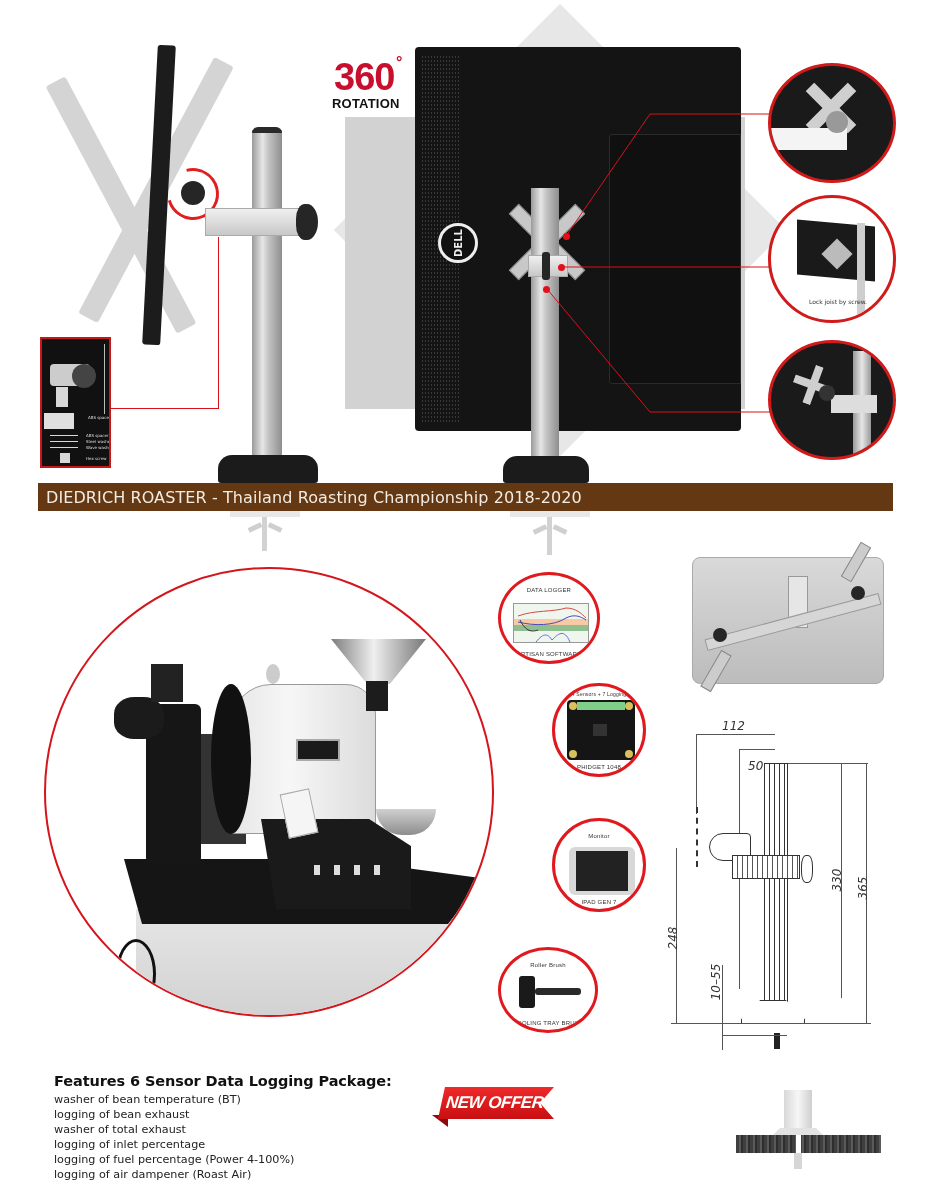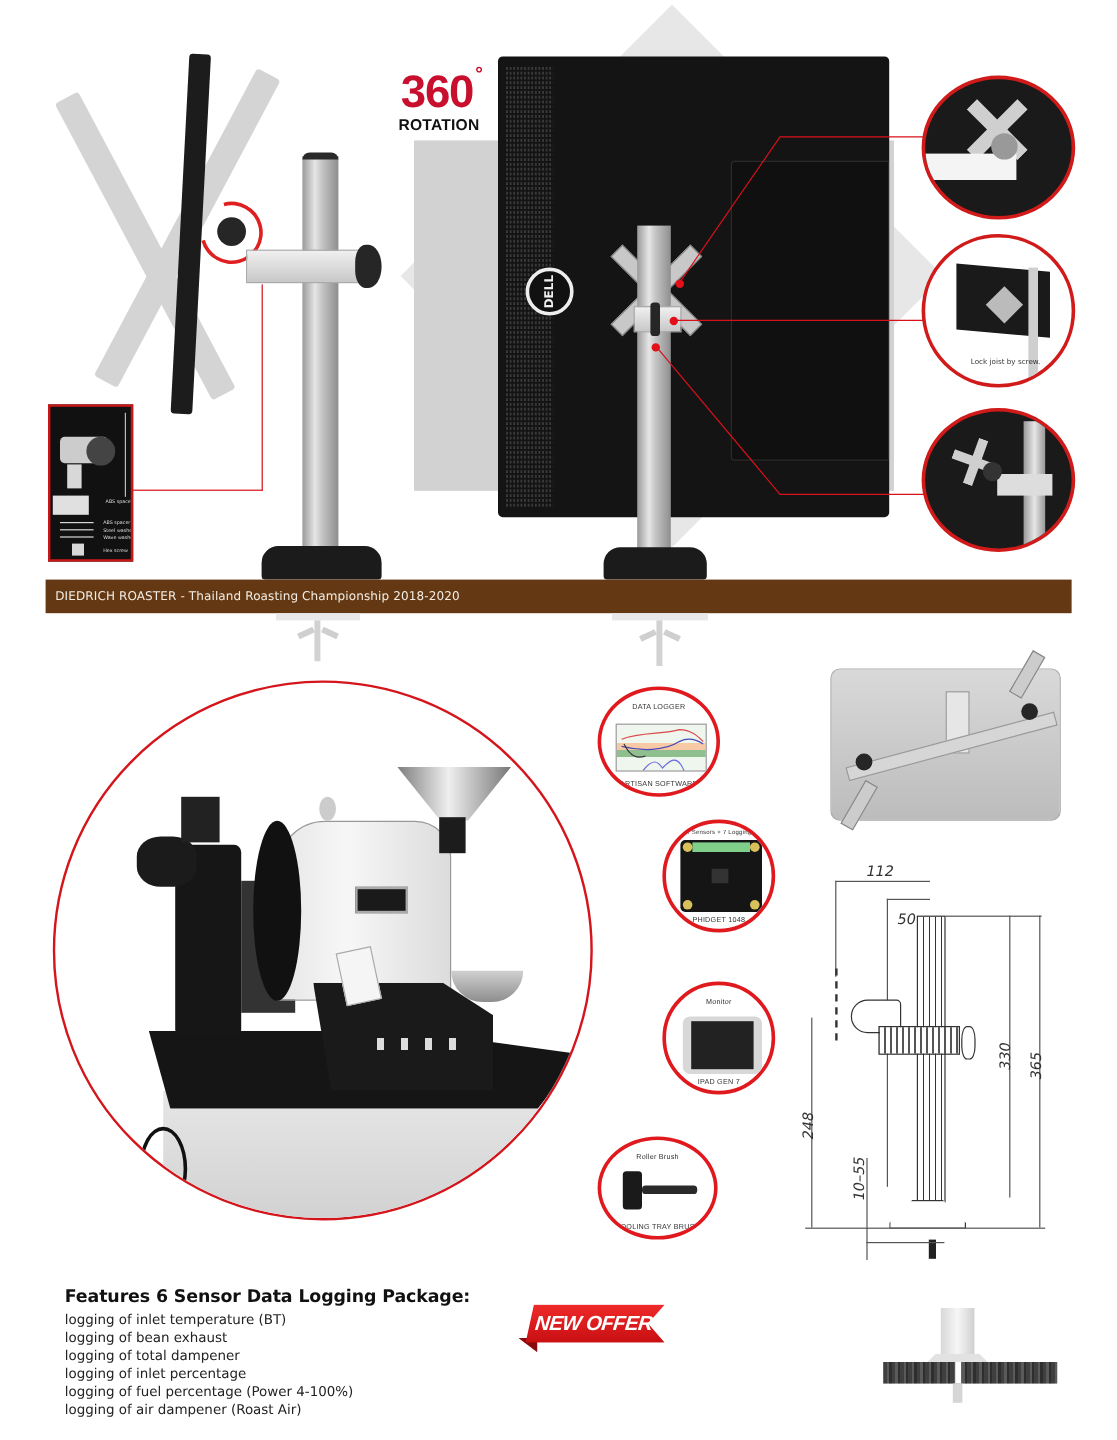--- a/index.html
+++ b/index.html
@@ -39,21 +39,21 @@
   .vesa-plate { position: absolute; left: 500px; top: 195px; width: 94px; height: 94px; }
   .vesa-plate .arm { position: absolute; background: #c8c8c8; border: 1px solid #888; }
   .dot-red { position: absolute; width: 7px; height: 7px; background: #e3101a; border-radius: 50%; }
 
   
   .ring { position: absolute; border: 3px solid #d11a1a; border-radius: 50%; overflow: hidden; background: #1a1a1a; }
   .ring .ring-caption { position: absolute; font-size: 6px; color: #333; white-space: nowrap; }
 
   
   .banner { position: absolute; left: 38px; top: 483px; width: 855px; height: 28px; background: #633812; display: flex; align-items: center; padding-left: 8px; }
-  .banner span { color: #f2ece4; font-size: 10px; font-family: "DejaVu Sans", sans-serif; letter-spacing: 0.1px; }
+  .banner span { color: #f2ece4; font-size: 16px; font-family: "DejaVu Sans", sans-serif; letter-spacing: 0.1px; }
 
   
   .wing-clamp { position: absolute; }
   .wing-clamp .plate { position: absolute; background: #e8e8e8; height: 6px; }
   .wing-clamp .stem { position: absolute; background: #d2d2d2; width: 5px; }
   .wing-clamp .wing { position: absolute; background: #cfcfcf; width: 14px; height: 5px; }
 
   
   .big-circle { position: absolute; left: 44px; top: 567px; width: 450px; height: 450px; border: 2px solid #d4151b; border-radius: 50%; overflow: hidden; background: #fff; }
   .rs { position: absolute; }
@@ -294,23 +294,23 @@
 <div class="abs" style="left:736px;top:1090px;width:150px;height:80px;">
   <div class="abs" style="left:48px;top:0;width:28px;height:40px;background:linear-gradient(90deg,#d8d8d8,#f6f6f6,#cfcfcf);"></div>
   <div class="abs" style="left:32px;top:38px;width:60px;height:12px;background:#e2e2e2;clip-path:polygon(20% 0,80% 0,100% 100%,0 100%);"></div>
   <div class="abs" style="left:0;top:45px;width:145px;height:18px;background:repeating-linear-gradient(90deg,#3f3f3f 0 3px,#5a5a5a 3px 5px,#2e2e2e 5px 7px);"></div>
   <div class="abs" style="left:60px;top:45px;width:5px;height:18px;background:#fff;"></div>
   <div class="abs" style="left:58px;top:63px;width:8px;height:16px;background:#d6d6d6;"></div>
 </div>
 
 <div class="features-title">Features 6 Sensor Data Logging Package:</div>
 <ul class="features-list">
-  <li>logging of inlet temperature (BT)</li>
+  <li>washer of bean temperature (BT)</li>
   <li>logging of bean exhaust</li>
-  <li>logging of total dampener</li>
+  <li>washer of total exhaust</li>
   <li>logging of inlet percentage</li>
   <li>logging of fuel percentage (Power 4-100%)</li>
   <li>logging of air dampener (Roast Air)</li>
 </ul>
 
 <div class="ribbon">
   <div class="fold"></div>
   <div class="body"></div>
   <div class="txt">NEW OFFER</div>
 </div>

